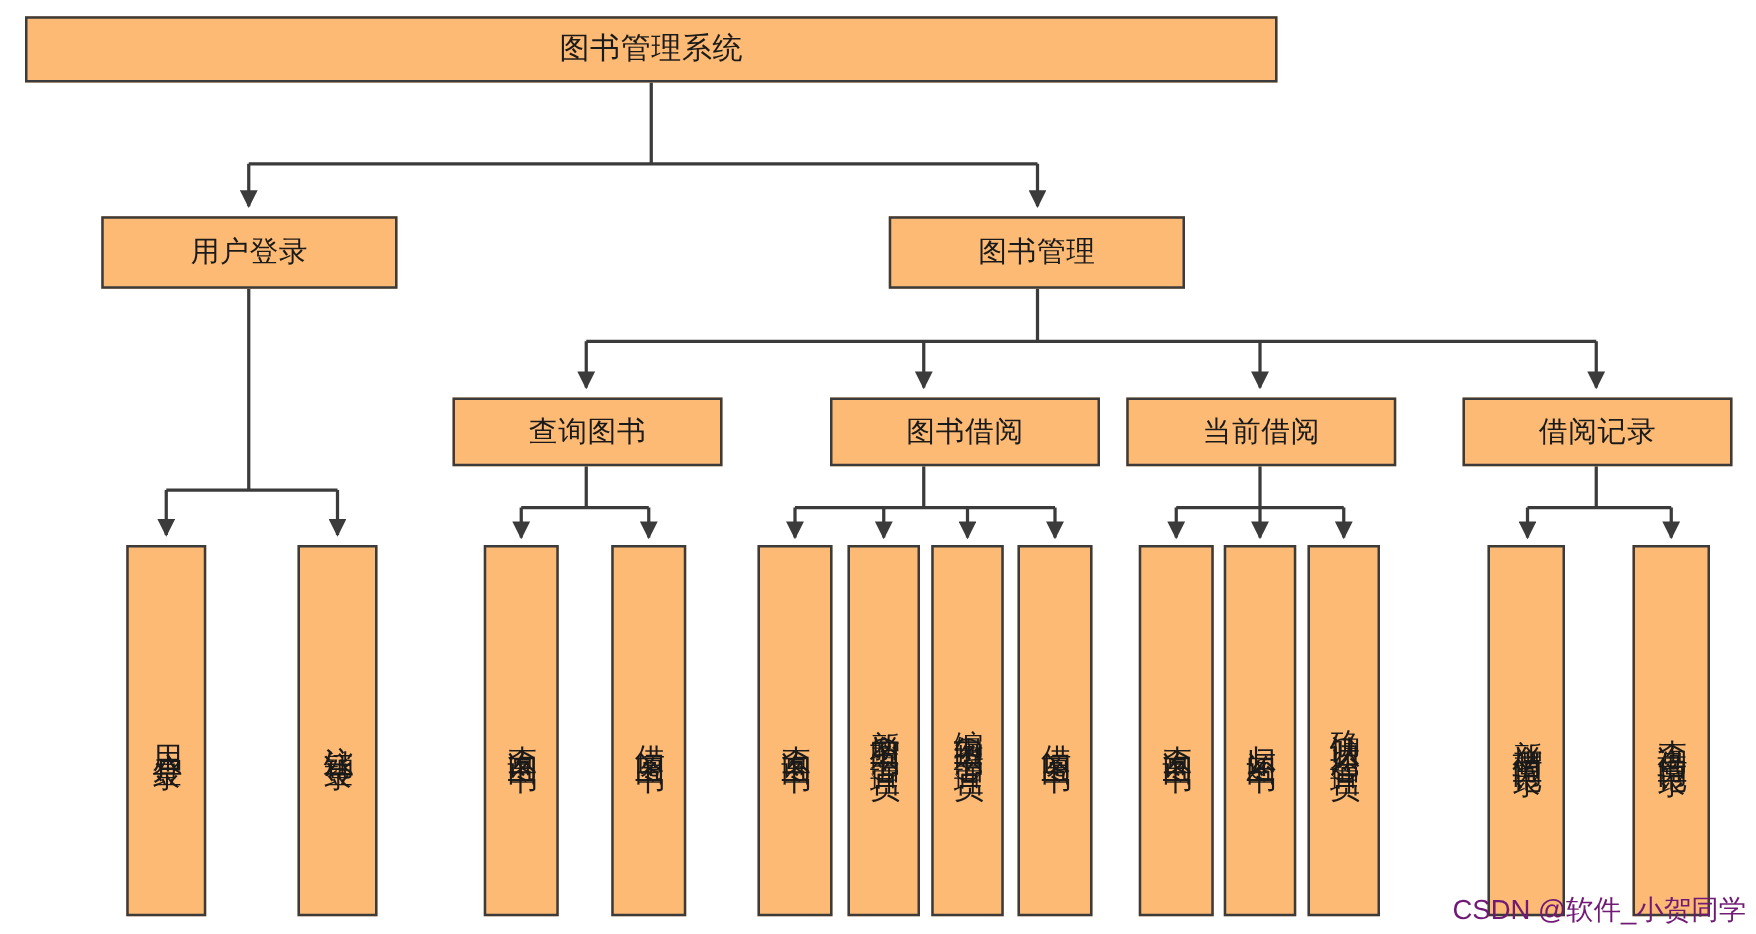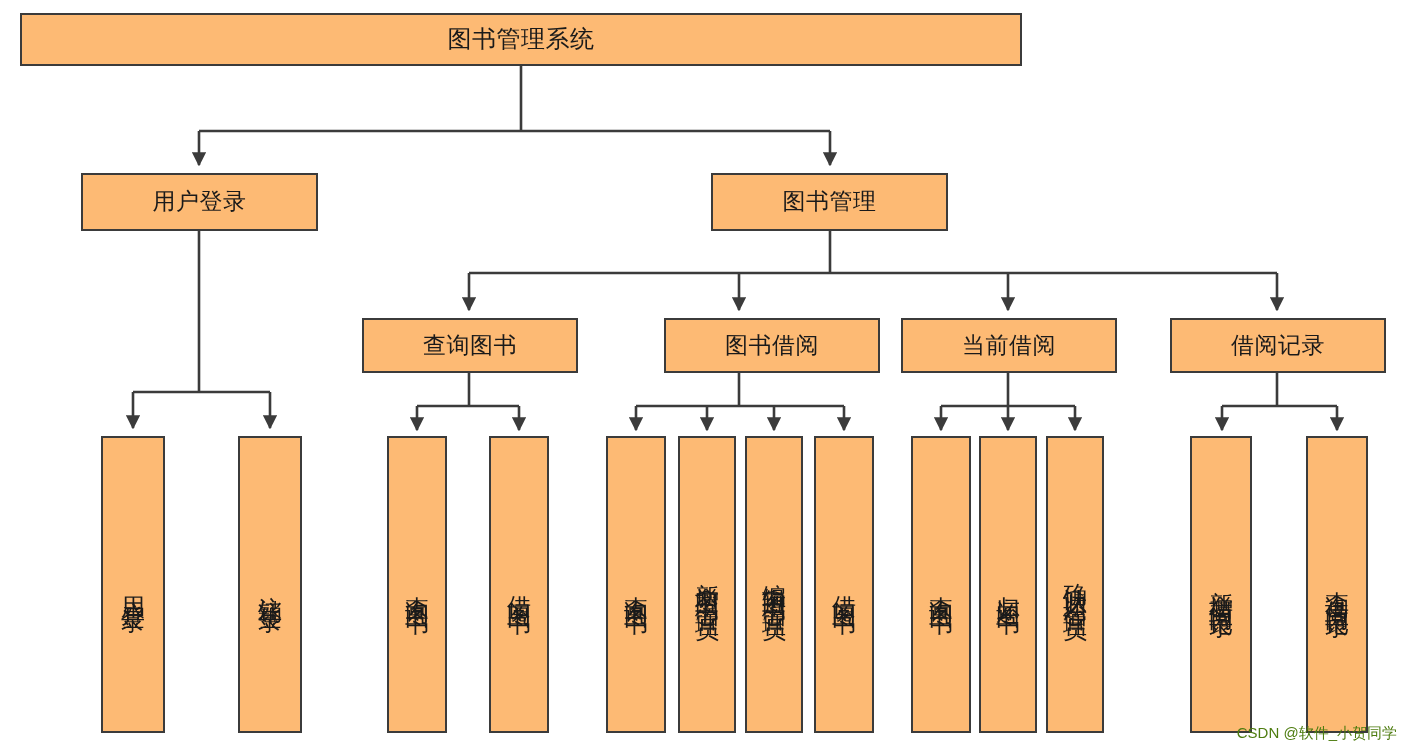--- a/index.html
+++ b/index.html
@@ -59,22 +59,22 @@
     writing-mode: vertical-rl;
     text-orientation: upright;
     font-size: 24px;
     letter-spacing: 5px;
     line-height: 1;
   }
   .watermark {
     position: absolute;
     right: 8px;
     bottom: 4px;
-    font-size: 15px;
-    color: #4d7c0f;
+    font-size: 22px;
+    color: #701a75;
     z-index: 5;
     white-space: nowrap;
   }
 </style>
 </head>
 <body>
 
 <div id="canvas">
 
   <svg id="edges" viewBox="0 0 1405 747" xmlns="http://www.w3.org/2000/svg">

